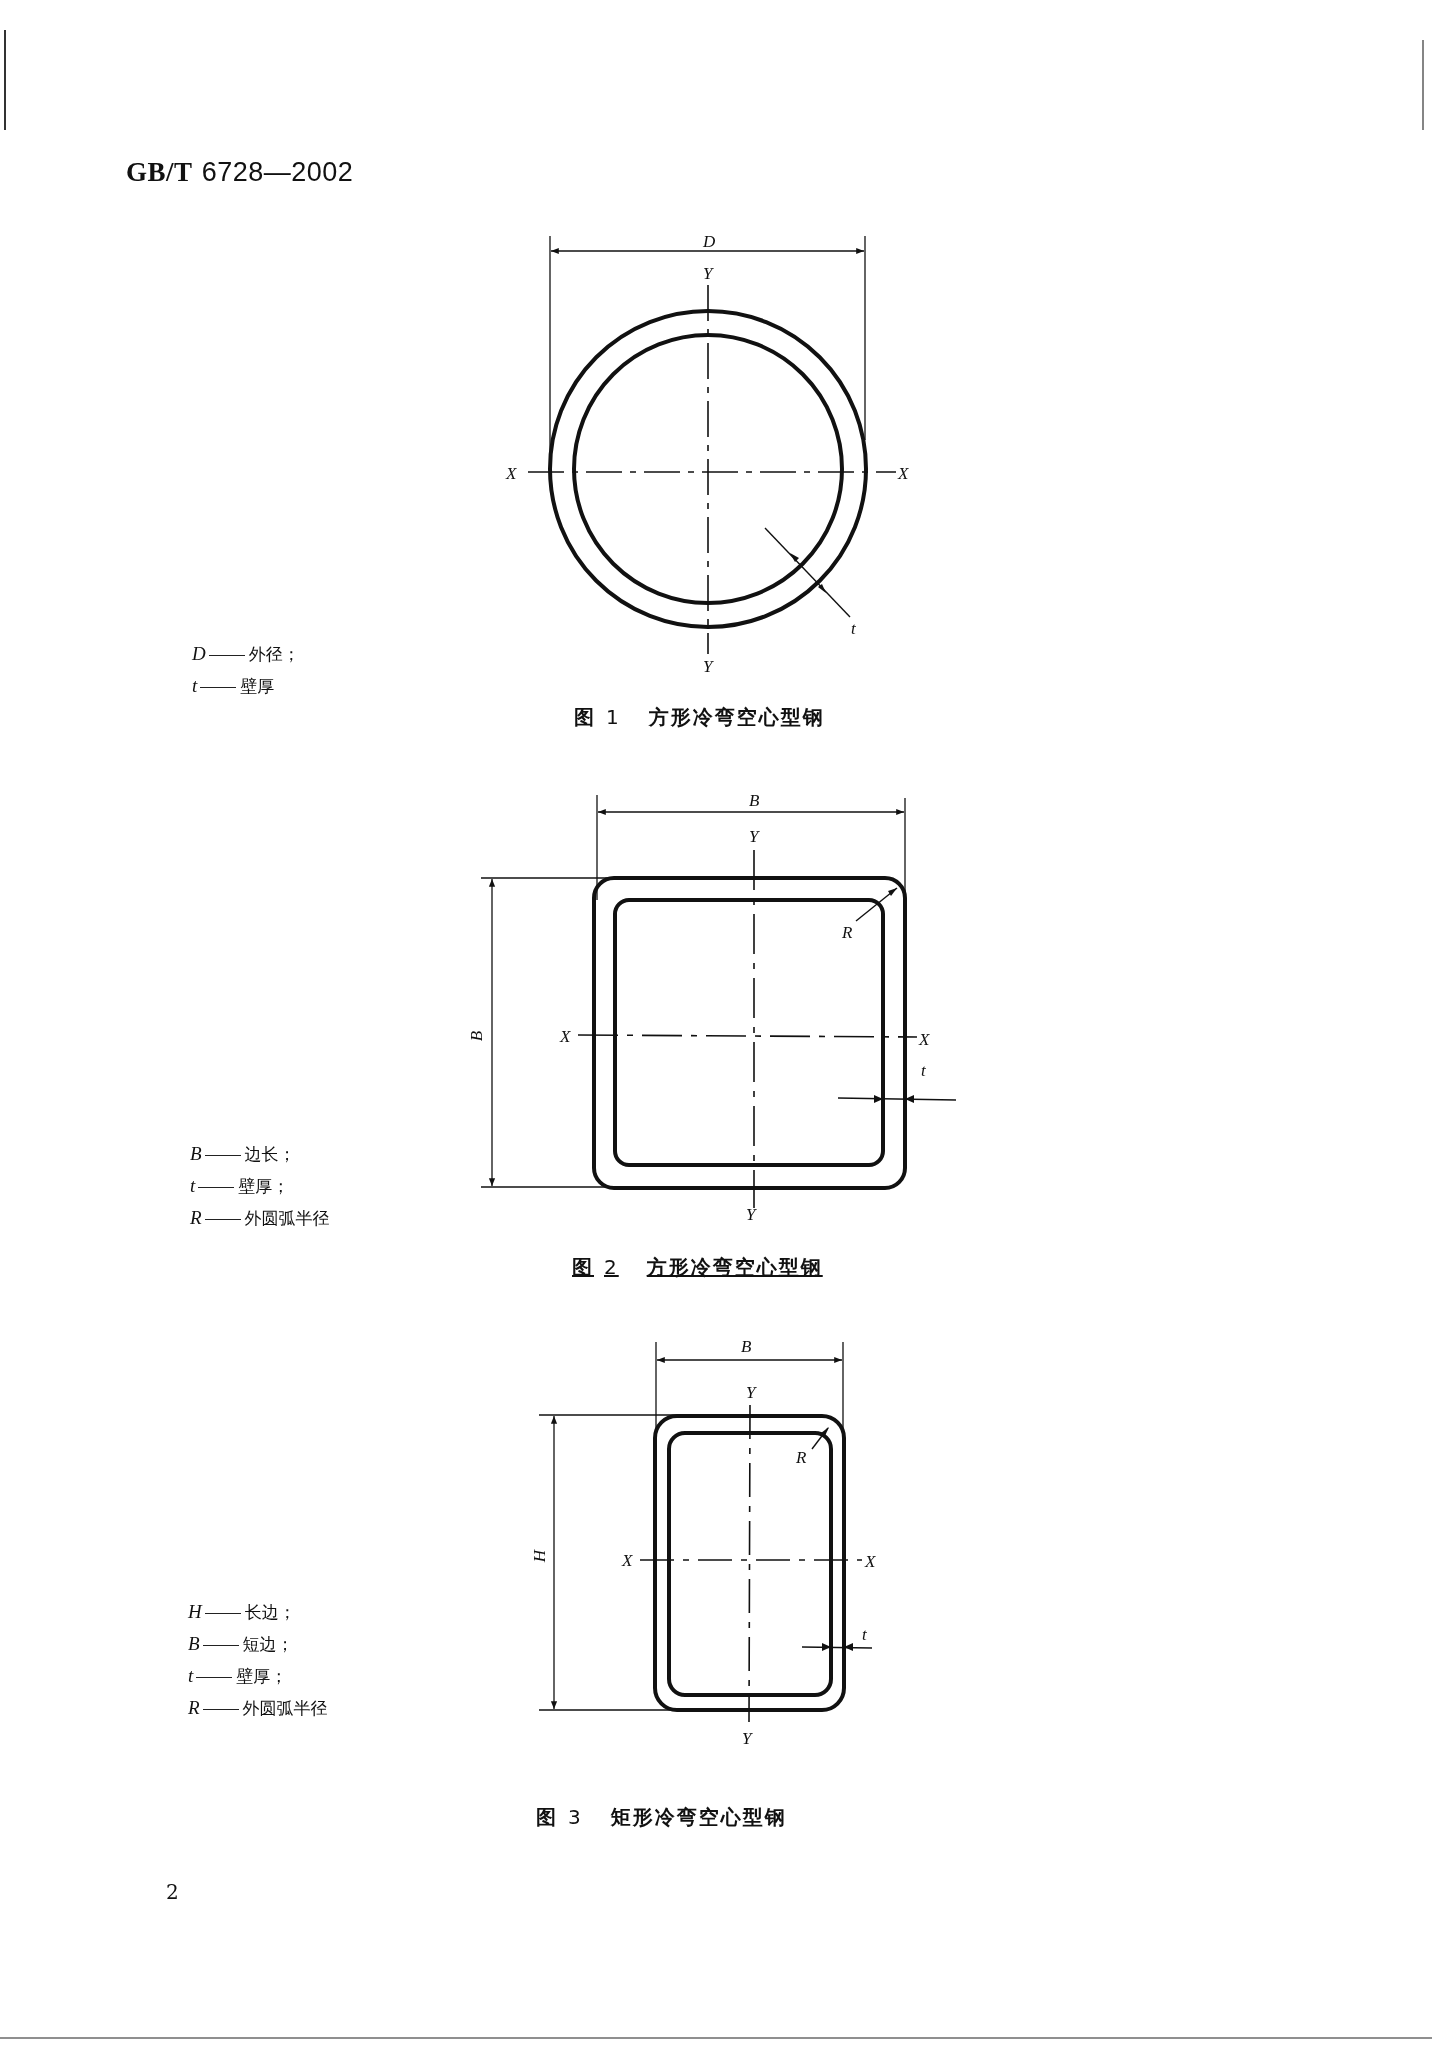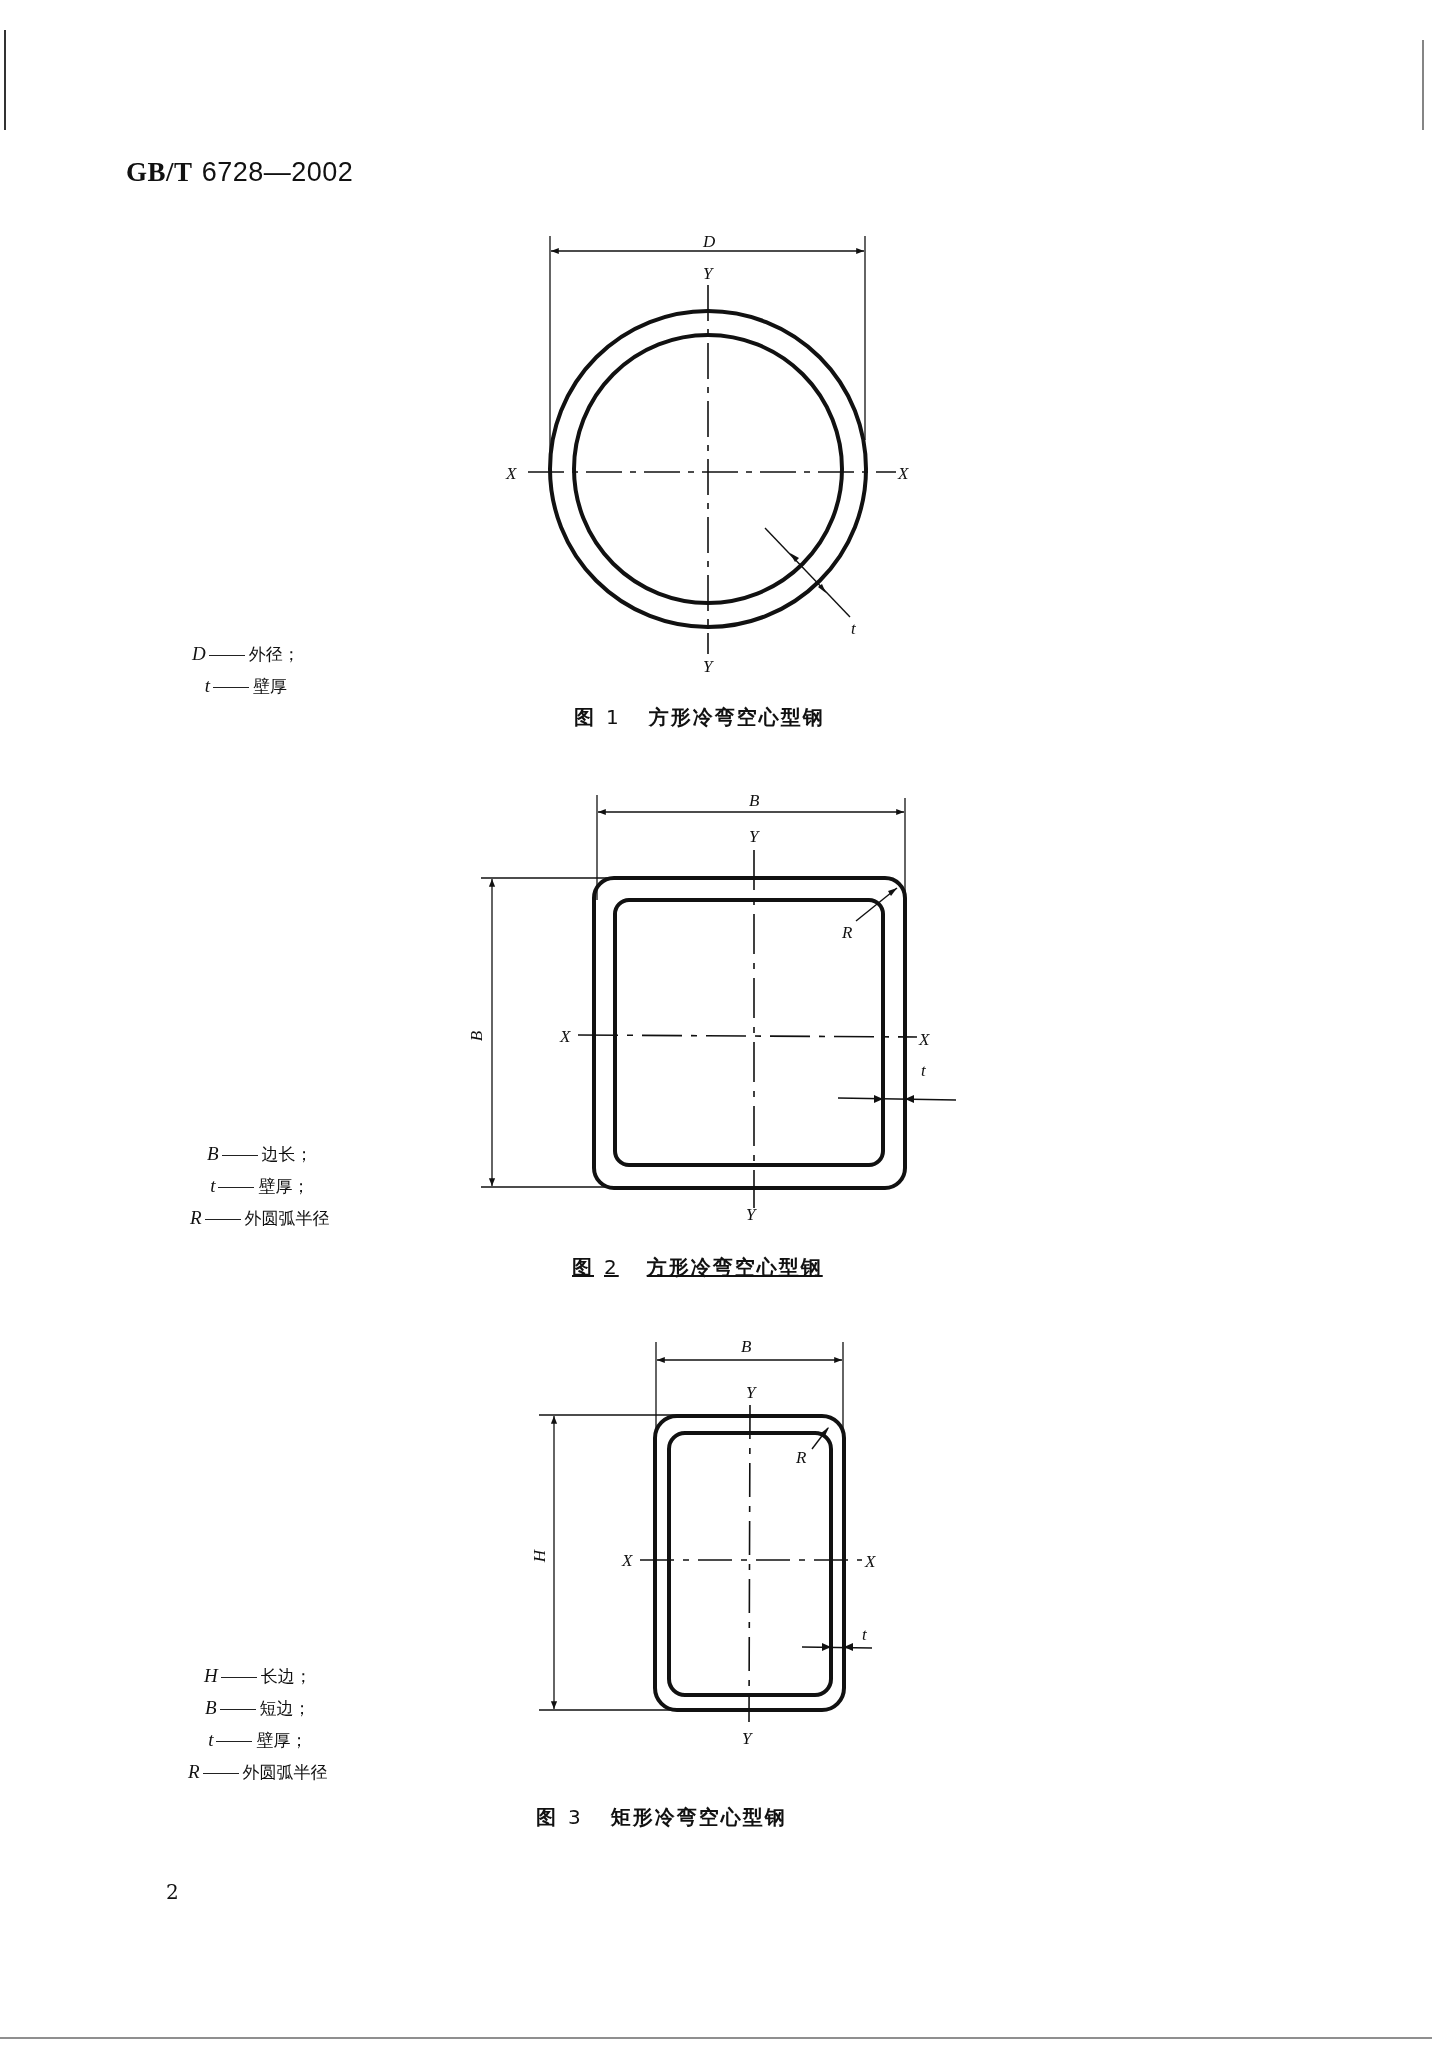--- a/index.html
+++ b/index.html
@@ -2,21 +2,21 @@
 <html><head>
 <meta charset="utf-8">
 <style>
   html, body { margin: 0; padding: 0; background: #ffffff; }
   body { width: 1432px; height: 2048px; position: relative; overflow: hidden;
          font-family: "DejaVu Serif", "Liberation Serif", serif; color: #111; }
   .abs { position: absolute; }
   .std-code { left: 126px; top: 156px; font-size: 27px; letter-spacing: 0.5px; }
   .std-code .pre { font-family: "Liberation Serif", "DejaVu Serif", serif; font-weight: bold; }
   .std-code .num { font-family: "Liberation Sans", "DejaVu Sans", sans-serif; font-weight: normal; }
-  .legend { font-size: 17px; line-height: 32px; text-align: center; }
+  .legend { font-size: 17px; line-height: 32px; }
   .legend .sym { font-family: "Liberation Serif", "DejaVu Serif", serif; font-style: italic; font-size: 19px; }
   .legend .dash { display: inline-block; width: 36px; border-top: 1.6px solid #222; vertical-align: middle; margin: 0 4px 0 3px; }
   .caption { font-family: "DejaVu Sans", "Liberation Sans", sans-serif; font-weight: bold; font-size: 20px; letter-spacing: 2px; }
   .caption .num { margin: 0 28px 0 10px; font-weight: normal; }
   .page-num { left: 166px; top: 1880px; font-size: 20px; }
   svg.fig { position: absolute; left: 0; top: 0; overflow: visible; }
   svg text { font-family: "Liberation Serif", "DejaVu Serif", serif; font-style: italic; font-size: 17px; fill: #111; }
   .edge { position: absolute; background: #333; }
 </style>
 </head>
@@ -144,21 +144,21 @@
   <text x="741" y="1352">B</text>
   <text x="746" y="1398">Y</text>
   <text x="742" y="1744">Y</text>
   <text x="622" y="1566">X</text>
   <text x="865" y="1567">X</text>
   <text x="796" y="1463">R</text>
   <text x="862" y="1640">t</text>
   <text x="0" y="0" transform="translate(545,1556) rotate(-90)" text-anchor="middle">H</text>
 </svg>
 
-<div class="abs legend" style="left:188px;top:1660px;">
+<div class="abs legend" style="left:188px;top:1596px;">
   <div><span class="sym">H</span><span class="dash"></span><span>长边；</span></div>
   <div><span class="sym">B</span><span class="dash"></span><span>短边；</span></div>
   <div><span class="sym">t</span><span class="dash"></span><span>壁厚；</span></div>
   <div><span class="sym">R</span><span class="dash"></span><span>外圆弧半径</span></div>
 </div>
 
 <div class="abs caption" style="left:536px;top:1804px;text-align:right;">
   <span>图</span><span class="num">3</span><span>矩形冷弯空心型钢</span>
 </div>
 

